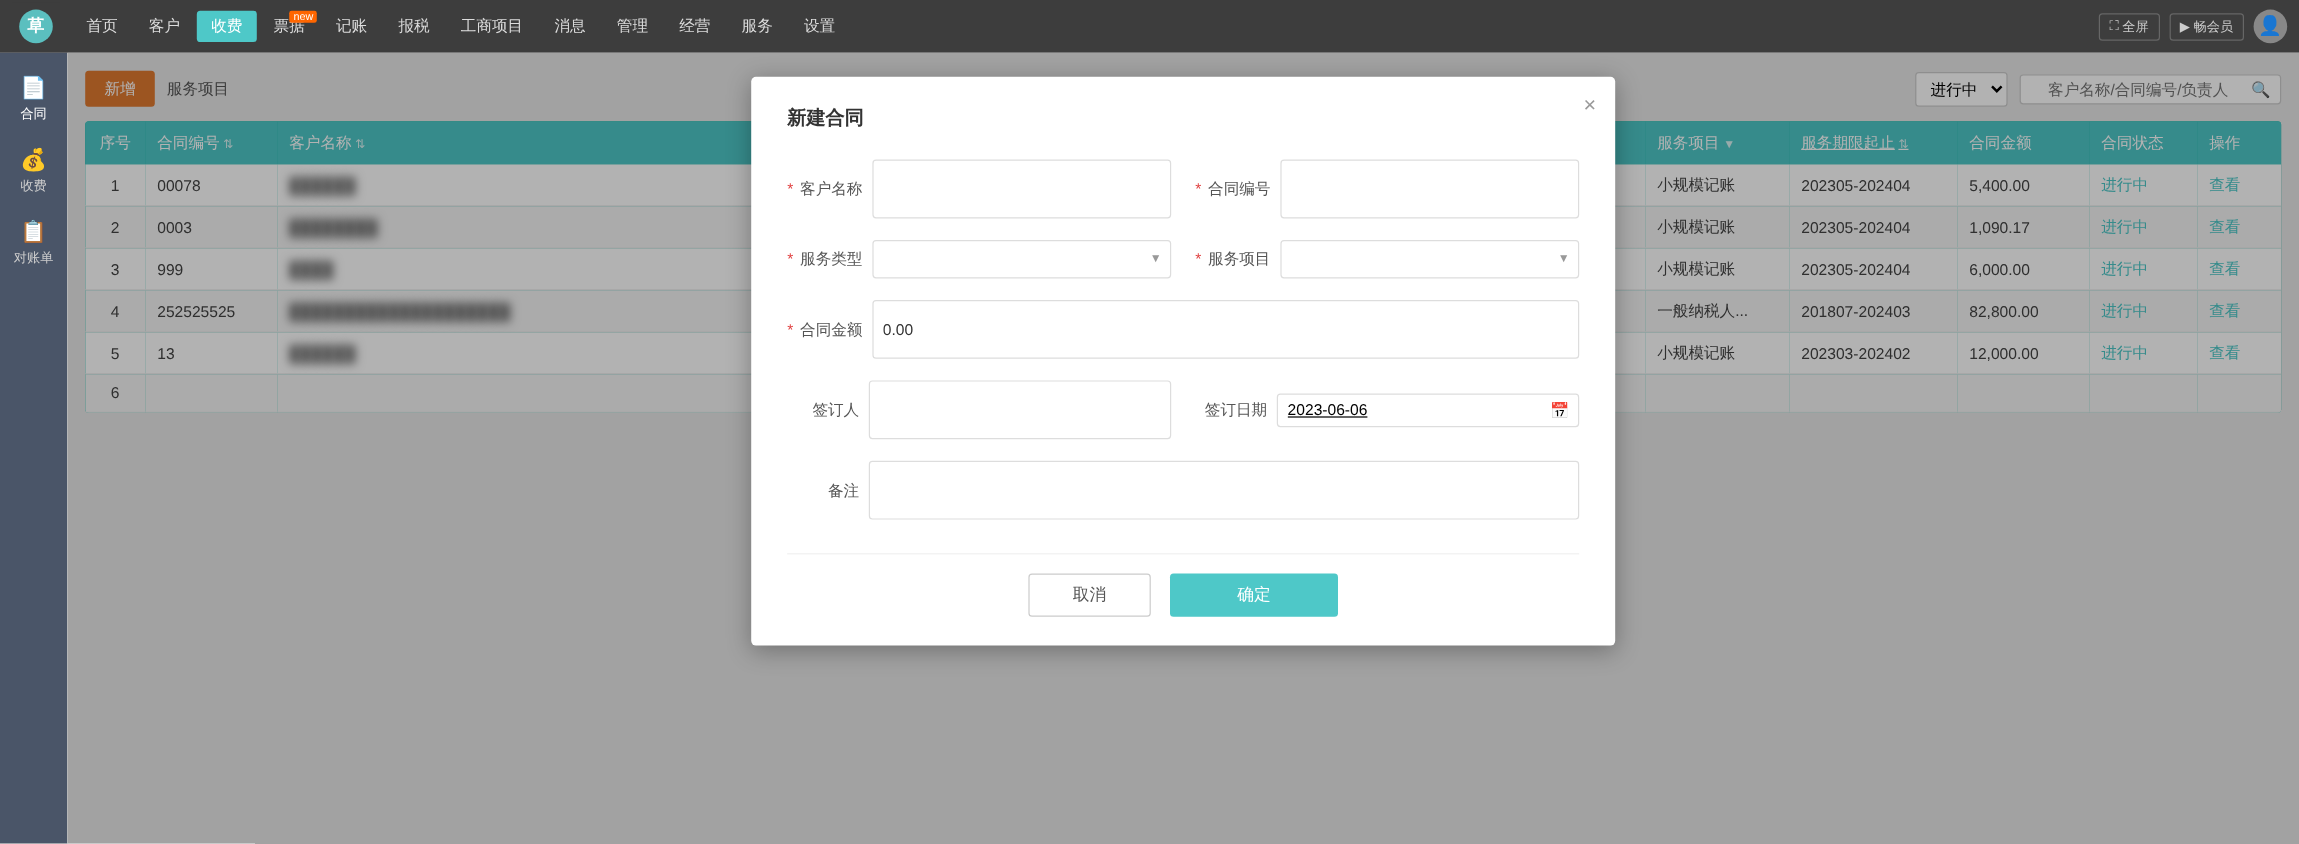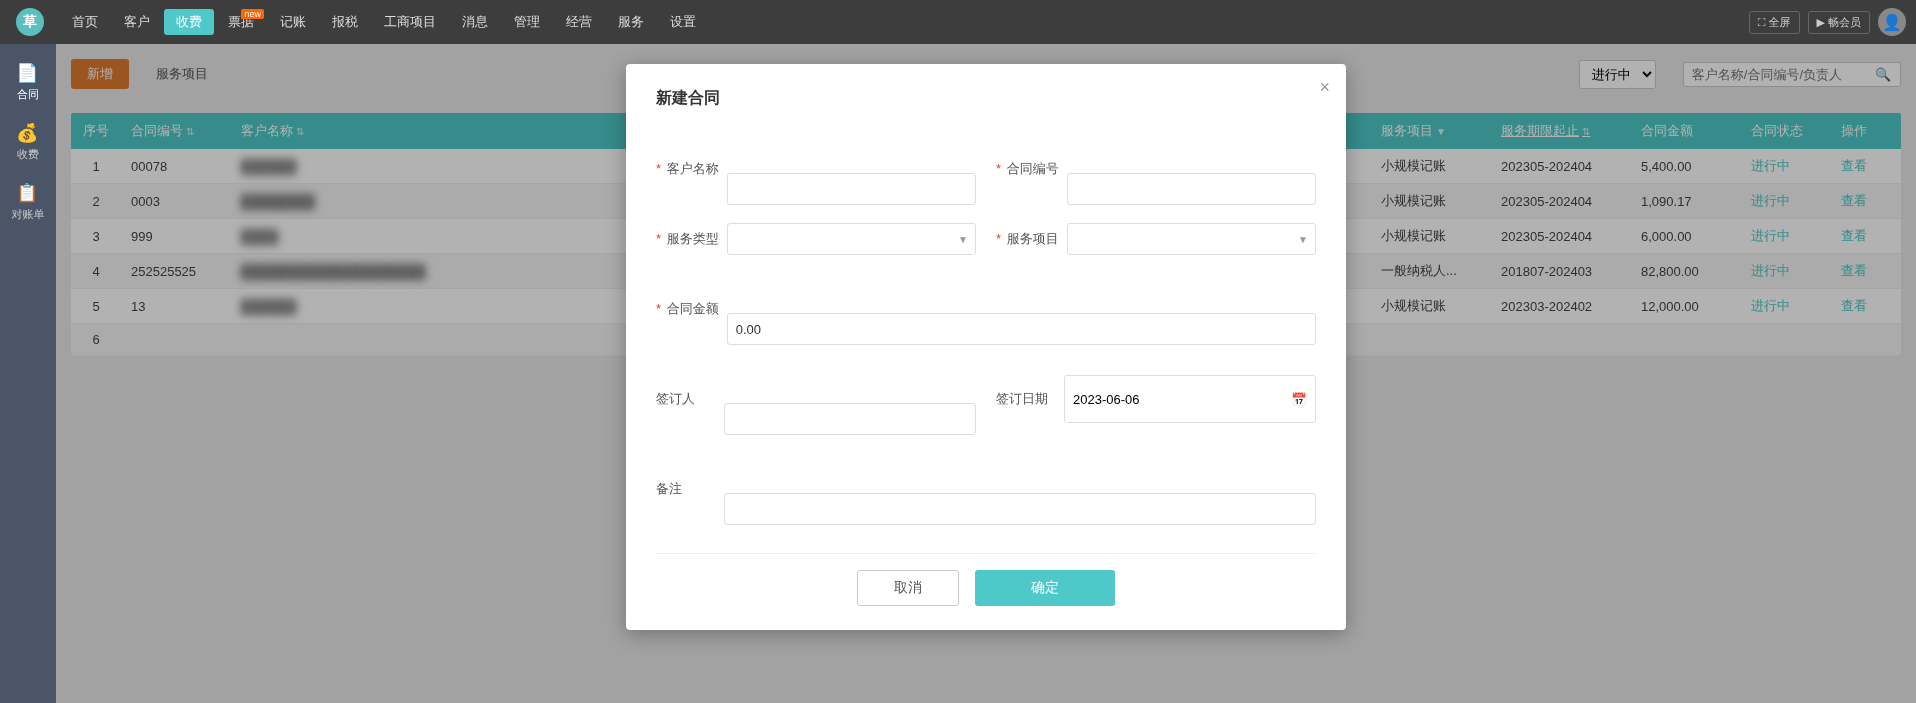--- a/index.html
+++ b/index.html
@@ -67,21 +67,21 @@
       cursor: pointer; border-radius: 4px;
       color: #ccc; font-size: 11px;
     }
     .sidebar-item .s-icon { font-size: 18px; }
     .sidebar-item.active { color: #fff; }
 
     
     .content { flex: 1; background: #e8e8e8; padding: 15px; position: relative; overflow: auto; }
 
     
-    .toolbar { display: flex; align-items: center; gap: 27px; margin-bottom: 24px; }
+    .toolbar { display: flex; align-items: center; gap: 10px; margin-bottom: 12px; }
     .btn-new { background: #e07a30; color: white; border: none; padding: 6px 16px; border-radius: 3px; cursor: pointer; font-size: 13px; }
     .filter-label { font-size: 13px; color: #555; }
     .toolbar-spacer { flex: 1; }
     .status-select { border: 1px solid #ccc; padding: 5px 8px; border-radius: 3px; font-size: 13px; background: white; cursor: pointer; }
     .search-box { display: flex; align-items: center; border: 1px solid #ccc; background: white; border-radius: 3px; padding: 4px 8px; gap: 4px; }
     .search-box input { border: none; outline: none; font-size: 13px; width: 180px; color: #999; }
 
     
     .table-wrapper { background: #14b8a6; border-radius: 3px; overflow: hidden; }
     table { width: 100%; border-collapse: collapse; }
@@ -113,42 +113,41 @@
       position: relative;
       box-shadow: 0 4px 20px rgba(0,0,0,0.3);
     }
     .modal-title { font-size: 16px; font-weight: bold; color: #333; margin-bottom: 24px; }
     .modal-close {
       position: absolute; top: 14px; right: 16px;
       font-size: 18px; color: #999; cursor: pointer; line-height: 1;
     }
     .form-row { display: flex; gap: 20px; margin-bottom: 18px; }
     .form-field { flex: 1; display: flex; align-items: center; gap: 8px; }
-    .form-label { font-size: 13px; color: #555; white-space: nowrap; min-width: 60px; }
+    .form-label { font-size: 13px; color: #555; white-space: nowrap; min-width: 60px; text-align: right; }
     .required-star { color: #e04040; margin-right: 2px; }
     .form-input {
-      flex: 1; height: 32px;
+      flex: 1; height: 49px;
       border: 1px solid #ddd; border-radius: 3px;
       padding: 0 8px; font-size: 13px; outline: none;
       color: #333;
-      margin-top: 40px;
     }
     .form-select-wrapper { flex: 1; position: relative; }
     .form-select-wrapper select {
       width: 100%; height: 32px;
       border: 1px solid #ddd; border-radius: 3px;
       padding: 0 8px; font-size: 13px; outline: none;
       appearance: none; background: white; cursor: pointer;
     }
     .form-select-arrow { position: absolute; right: 8px; top: 50%; transform: translateY(-50%); font-size: 10px; color: #999; pointer-events: none; }
     .date-input-wrapper { flex: 1; position: relative; }
     .date-input-wrapper input {
-      width: 100%; height: 48px;
+      width: 100%; height: 28px;
       border: 1px solid #ddd; border-radius: 3px;
-      padding: 0 30px 0 8px; font-size: 13px; outline: none;
+      padding: 0 30px 0 8px; font-size: 13px; outline: none; text-decoration: underline;
     }
     .date-icon { position: absolute; right: 8px; top: 50%; transform: translateY(-50%); color: #bbb; cursor: pointer; }
     .modal-footer { display: flex; justify-content: center; gap: 16px; margin-top: 28px; padding-top: 16px; border-top: 1px solid #f0f0f0; }
     .btn-cancel { background: white; border: 1px solid #ccc; color: #555; padding: 8px 36px; border-radius: 3px; cursor: pointer; font-size: 14px; }
     .btn-confirm { background: #4ec8c8; border: none; color: white; padding: 8px 56px; border-radius: 3px; cursor: pointer; font-size: 14px; }
   </style>
 </head>
 <body>
 
 <div class="top-nav">
@@ -209,21 +208,21 @@
     <div class="toolbar">
       <button class="btn-new">新增</button>
       <span class="filter-label">服务项目</span>
       <div class="toolbar-spacer"></div>
       <select class="status-select">
         <option>进行中</option>
         <option>已完成</option>
         <option>全部</option>
       </select>
       <div class="search-box">
-        <input type="text" style="color: rgb(153, 153, 153);" placeholder="客户名称/合同编号/负责人">
+        <input type="text" style="color: rgb(153, 153, 153); text-align: center;" placeholder="客户名称/合同编号/负责人">
         <span style="color:#aaa; cursor:pointer;">🔍</span>
       </div>
     </div>
 
     <div class="table-wrapper">
       <table>
         <thead>
           <tr>
             <th class="center" style="width:50px;">序号</th>
             <th style="width:110px;"><span>合同编号</span><span class="sort-icon">⇅</span></th>

